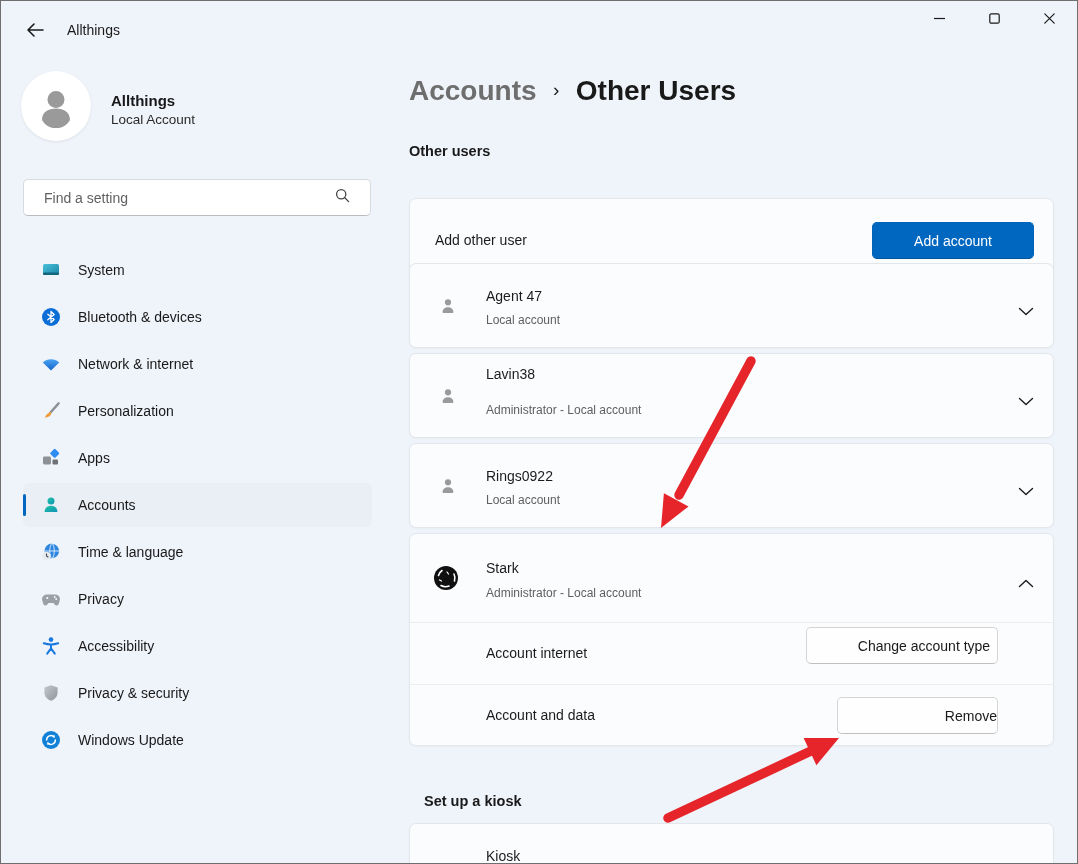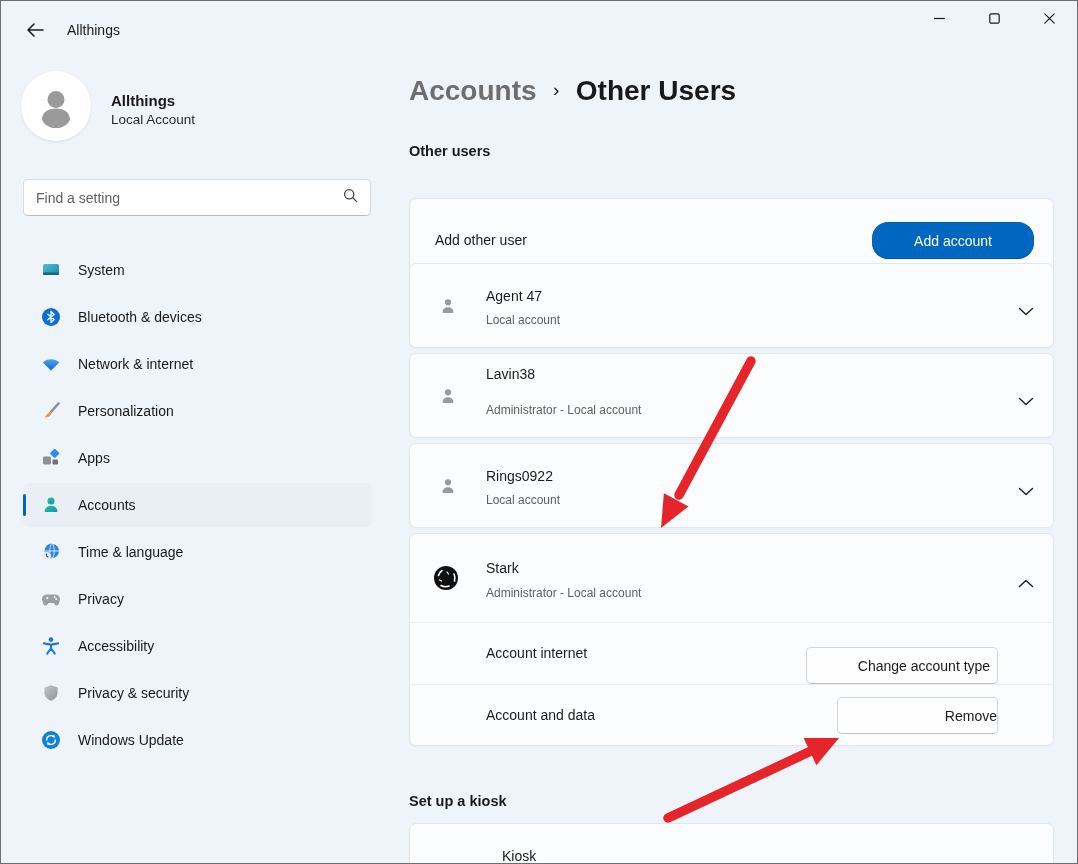--- a/index.html
+++ b/index.html
@@ -18,21 +18,21 @@
   .win-ctl { width:55px; height:36px; background:transparent; border:none; display:flex; align-items:center; justify-content:center; cursor:pointer; }
   
   .sidebar { position:absolute; left:0; top:60px; width:392px; bottom:0; }
   .profile { position:absolute; left:20px; top:10px; display:flex; align-items:center; }
   .avatar { width:70px; height:70px; border-radius:50%; background:#ffffff; display:flex; align-items:center; justify-content:center; box-shadow:0 1px 3px rgba(0,0,0,0.08); }
   .profile-text { margin-left:20px; }
   .profile-name { font-size:15px; font-weight:bold; color:#191919;margin-top:6px; }
   .profile-sub { font-size:13.5px; color:#2b2b2b; margin-top:3px; }
   .searchbox { position:absolute; left:22px; top:118px; width:348px; height:37px;
     background:#ffffff; border:1px solid #d7dade; border-bottom:1px solid #b9bcc0; border-radius:5px;
-    display:flex; align-items:center; padding:0 12px; cursor:text; }
+    display:flex; align-items:center; padding:0 20px; cursor:text; }
   .search-ph { font-size:14px; color:#616161; flex:1; }
   .nav { position:absolute; left:22px; top:184px; width:349px; }
   .nav-item { position:relative; height:44px; margin:3px 0; border-radius:6px;
     display:flex; align-items:center; padding-left:18px; cursor:pointer; }
   .nav-item.selected { background:#eaeef5; }
   .nav-accent { display:none; }
   .nav-item.selected .nav-accent { display:block; position:absolute; left:0; top:11px; width:3px; height:22px; border-radius:2px; background:#0067c0; }
   .nav-icon { width:20px; height:20px; margin-right:17px; flex:0 0 20px; display:flex; align-items:center; justify-content:center; }
   .nav-label { font-size:14px; color:#191919; }
   
@@ -40,21 +40,21 @@
   .breadcrumb { position:absolute; top:14px; left:0; white-space:nowrap; }
   .bc-parent { font-size:28px; font-weight:600; color:#6e6e6e; cursor:pointer; }
   .bc-sep { font-size:19px; color:#191919; margin:0 12px; position:relative; top:-4px; }
   .bc-current { font-size:28px; font-weight:600; color:#191919; }
   .section-title { position:absolute; left:0; font-size:14.5px; font-weight:bold; color:#191919; }
   .card { position:absolute; left:0; width:645px; background:#fbfcfe; border:1px solid #e3e6ea;
     border-radius:7px; box-shadow:0 1px 2px rgba(0,0,0,0.03); }
   .row-label { font-size:14px; color:#1b1b1b; }
   .row-sub { font-size:12px; color:#5f5f5f; margin-top:4px; }
   .btn-primary { background:#0067c0; color:#ffffff; font-size:14px; border:1px solid #0164b8;
-    border-bottom-color:#005499; border-radius:16px; cursor:pointer; font-family:"Liberation Sans",sans-serif; }
+    border-bottom-color:#005499; border-radius:5px; cursor:pointer; font-family:"Liberation Sans",sans-serif; }
   .btn-secondary { background:#fefefe; color:#1a1a1a; font-size:14px; border:1px solid #d5d5d5;
     border-bottom-color:#c0c0c0; border-radius:5px; cursor:pointer; font-family:"Liberation Sans",sans-serif; }
   .person-icon { position:absolute; left:28px; width:20px; height:20px; }
   .chev { position:absolute; left:608px; width:16px; height:9px; cursor:pointer; }
   .subrow-sep { position:absolute; left:0; right:0; height:1px; background:#ebedef; }
   .arrow-overlay { position:absolute; inset:0; width:1078px; height:864px; pointer-events:none; z-index:50; }
 </style>
 </head>
 <body>
 
@@ -351,33 +351,33 @@
         <span class="row-sub" style="position:absolute; left:76px; top:48px;">Administrator - Local account</span>
         <span class="chev" style="top:40px;">
           <svg width="16" height="9" viewBox="0 0 16 9">
               <path d="M1.5 7.5 L8 1.5 L14.5 7.5" stroke="#1b1b1b" stroke-width="1.4" fill="none" stroke-linecap="round" stroke-linejoin="round"></path>
             </svg>
         </span>
       </div>
       <div class="subrow-sep" style="top:88px;"></div>
       <div style="position:absolute; left:0; right:0; top:89px; height:61px;">
         <span class="row-label" style="position:absolute; left:76px; top:22px;">Account internet</span>
-        <button class="btn-secondary" style="position:absolute; right:55px; top:24px; width:192px; height:37px;padding-left:44px;">Change account type</button>
+        <button class="btn-secondary" style="position:absolute; right:55px; top:4px; width:192px; height:37px;padding-left:44px;">Change account type</button>
       </div>
       <div class="subrow-sep" style="top:150px;"></div>
       <div style="position:absolute; left:0; right:0; top:151px; height:62px;">
         <span class="row-label" style="position:absolute; left:76px; top:22px;">Account and data</span>
         <button class="btn-secondary" style="position:absolute; right:55px; top:12px; width:161px; height:37px;text-align:right;">Remove</button>
       </div>
     </div>
 
-    <div class="section-title" style="top:732px;">Set up a kiosk</div>
+    <div class="section-title" style="top:732px;margin-left:15px;">Set up a kiosk</div>
     <div class="card" style="top:762px; height:150px;">
 
-      <span class="row-label" style="position:absolute; left:92px; top:24px;">Kiosk</span>
+      <span class="row-label" style="position:absolute; left:76px; top:24px;">Kiosk</span>
 
     </div>
 
   </main>
 
   <svg class="arrow-overlay">
     <g>
       <line x1="750" y1="360" x2="678" y2="494" stroke="#e5252a" stroke-width="9.5" stroke-linecap="round"></line>
       <polygon points="660,527 662.9,492.2 687.5,505.4" fill="#e5252a"></polygon>
     </g>

